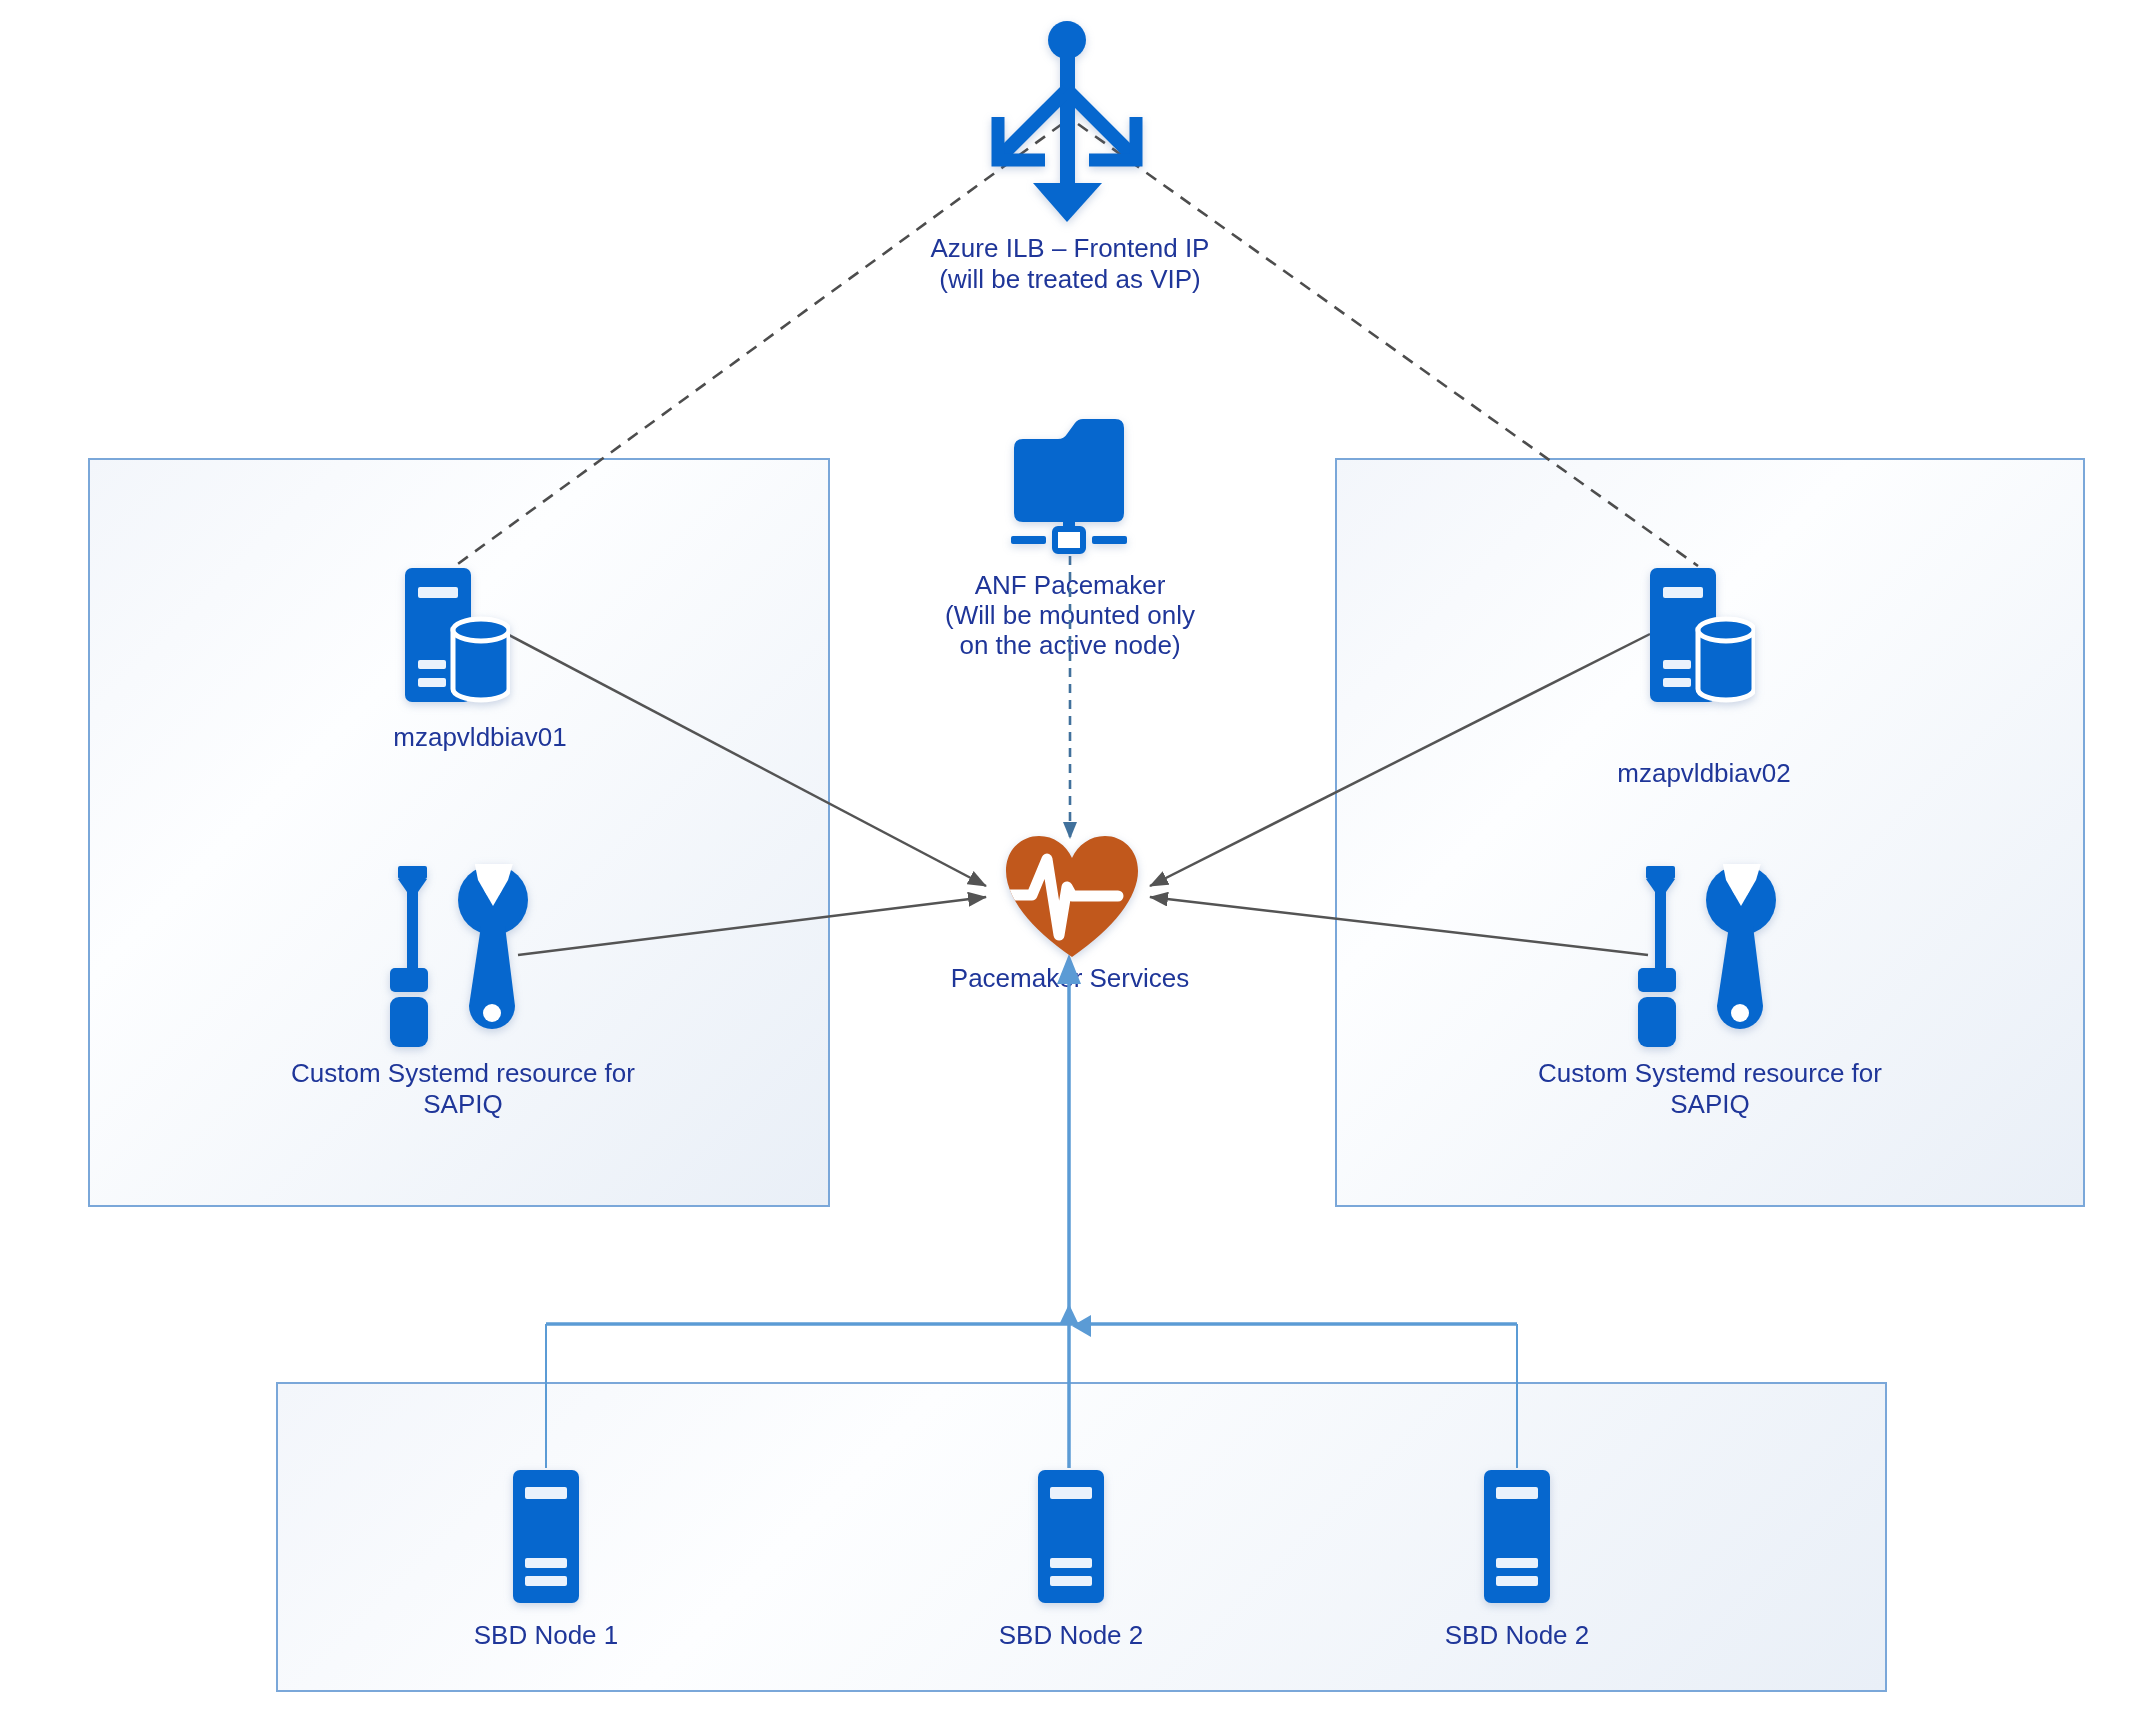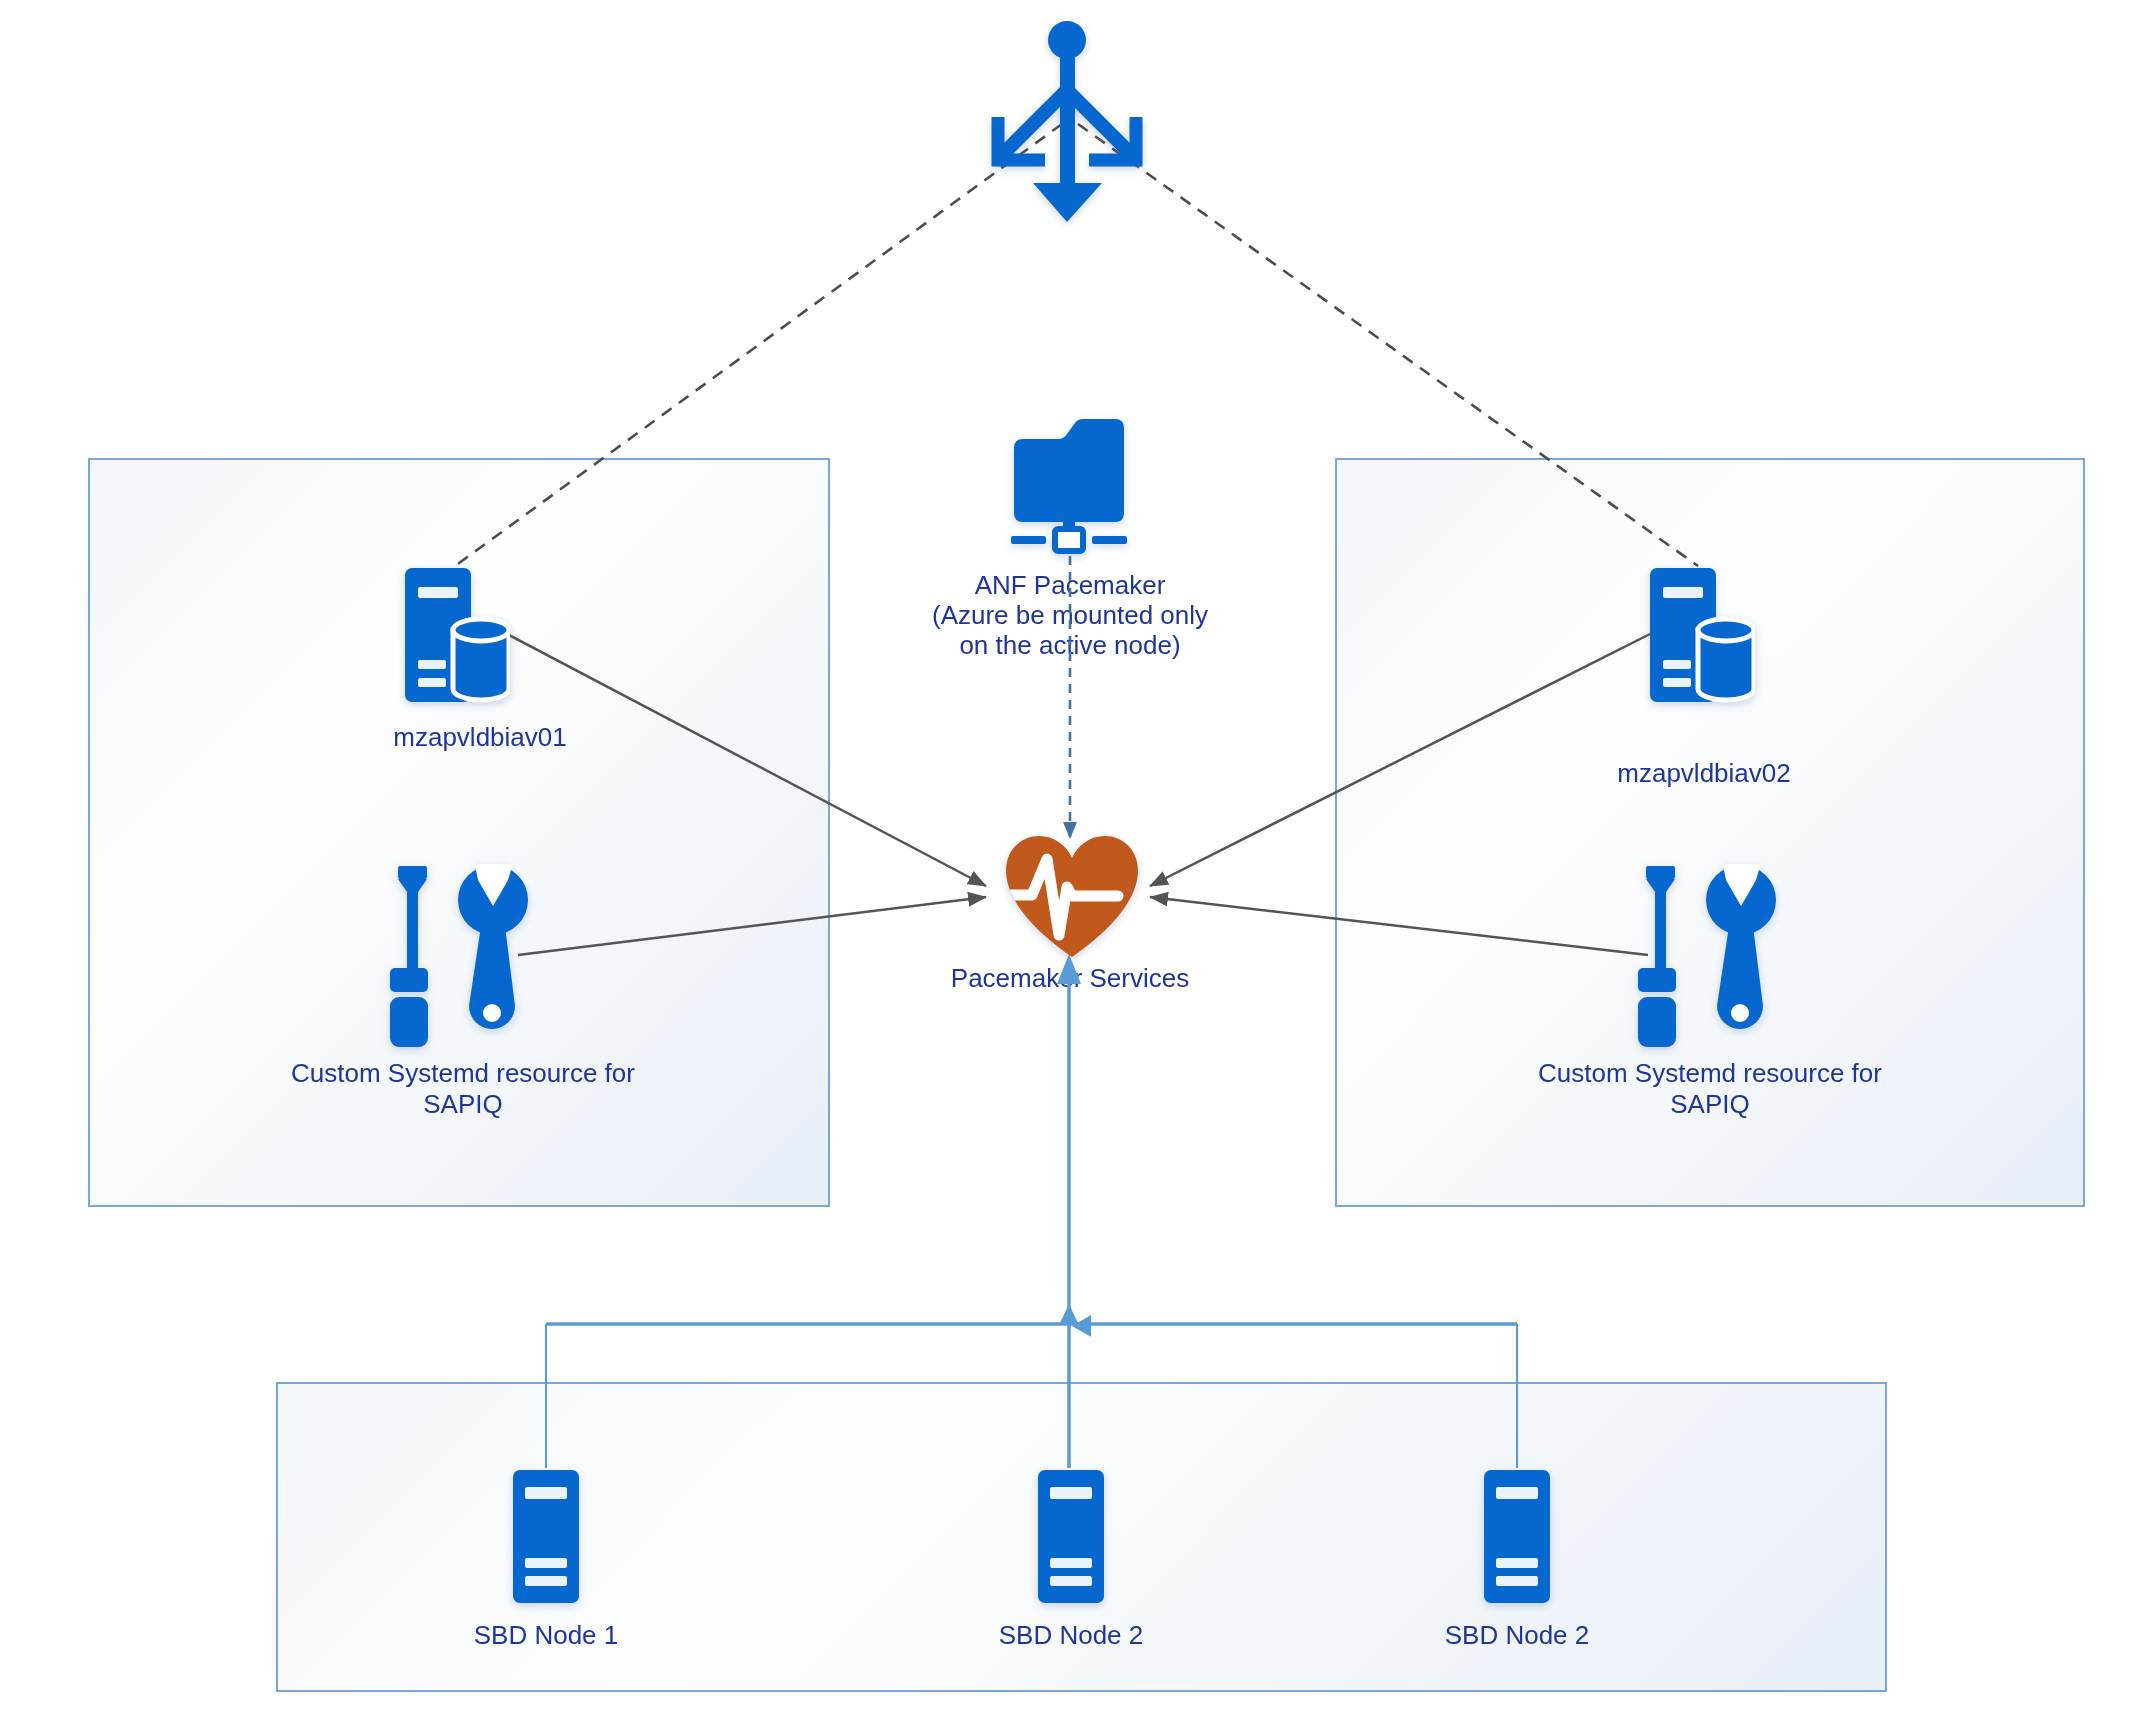--- a/index.html
+++ b/index.html
@@ -31,24 +31,28 @@
 </style>
 </head>
 <body>
 
 <div class="canvas">
 
   <div class="gbox" style="left:88px;top:458px;width:738px;height:745px;"></div>
   <div class="gbox" style="left:1335px;top:458px;width:746px;height:745px;"></div>
   <div class="gbox" style="left:276px;top:1382px;width:1607px;height:306px;"></div>
 
+  <div class="lbl" style="left:1070px;top:233px;">
+    <div>Azure ILB – Frontend IP</div>
+    <div>(will be treated as VIP)</div>
+  </div>
 
   <div class="lbl" style="left:1070px;top:570px;line-height:30px;">
     <div>ANF Pacemaker</div>
-    <div>(Azure be mounted only</div>
+    <div>(Will be mounted only</div>
     <div>on the active node)</div>
   </div>
 
   <div class="lbl" style="left:1070px;top:963px;">Pacemaker Services</div>
 
   <div class="lbl" style="left:464px;top:722px;margin-left:16px;">mzapvldbiav01</div>
   <div class="lbl" style="left:1704px;top:722px;margin-top:36px;">mzapvldbiav02</div>
 
   <div class="lbl" style="left:463px;top:1058px;">
     <div>Custom Systemd resource for</div>

